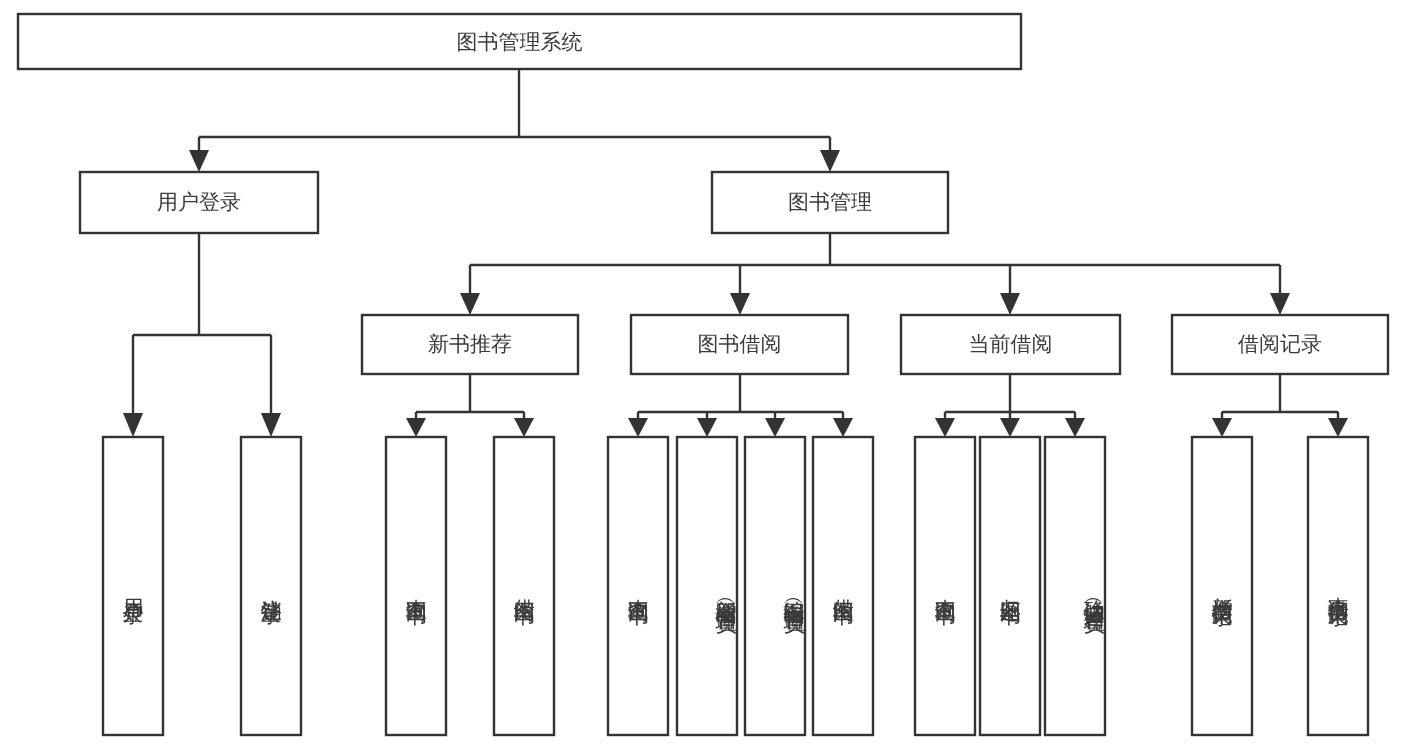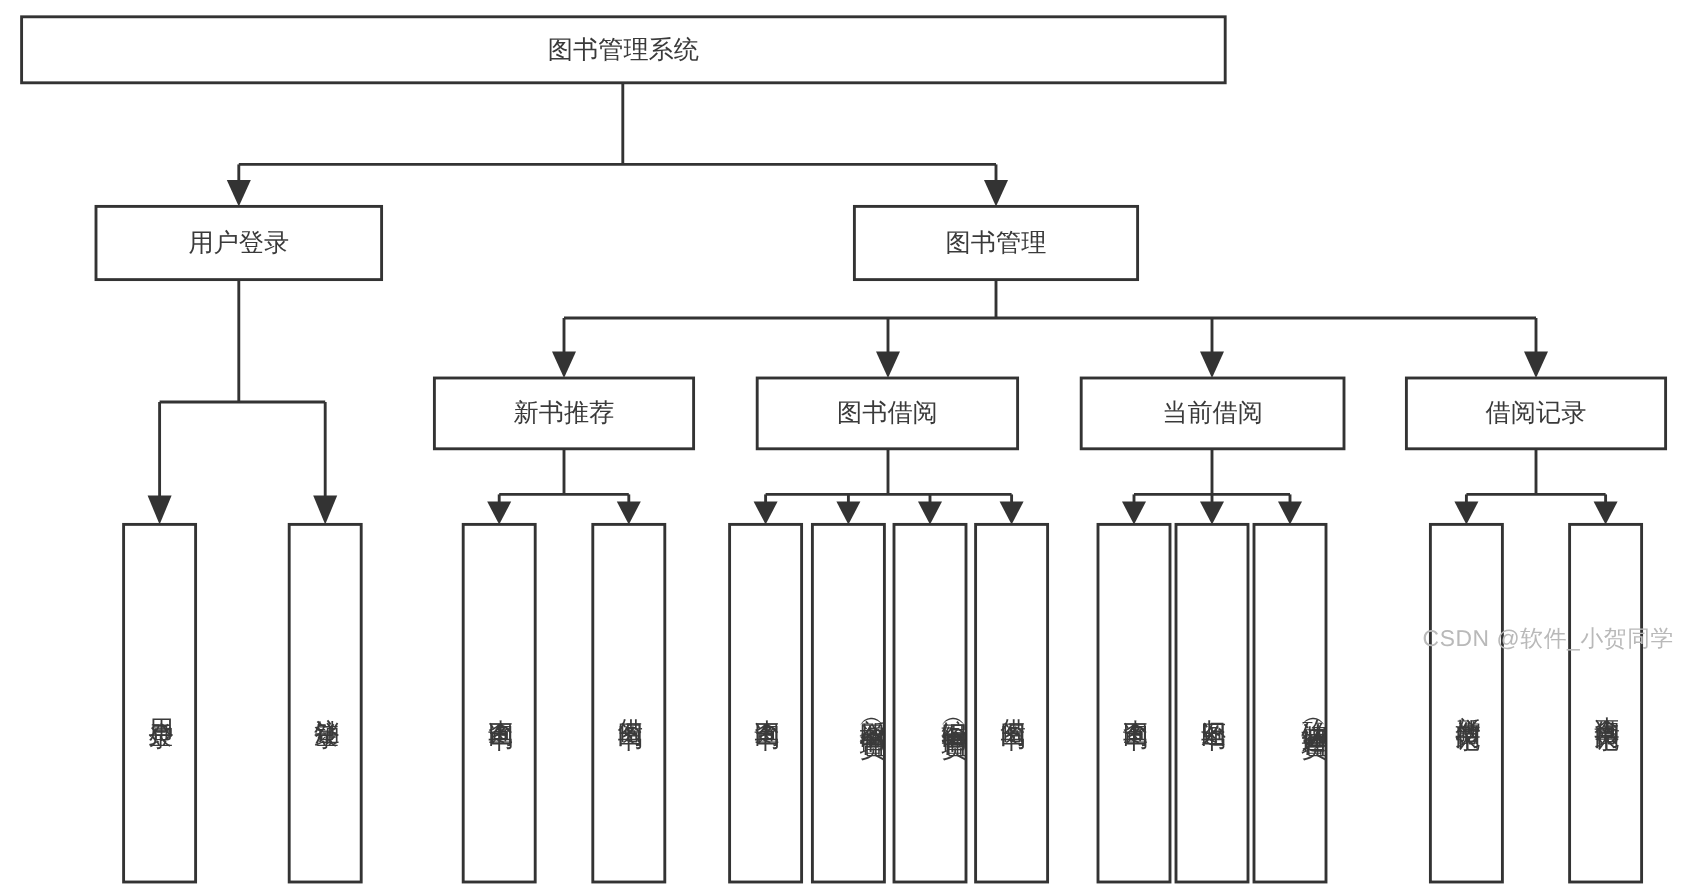--- a/index.html
+++ b/index.html
@@ -206,14 +206,13 @@
   <div class="node-label-v" style="left: 745px; top: 437px; width: 60px; height: 298px; align-items: flex-start; justify-content: center; padding-top: 6px;">编辑图书（管理员）</div>
   <div class="node-label-v" style="left: 813px; top: 437px; width: 60px; height: 298px; justify-content: center; align-items: center;">借阅图书</div>
 
   <div class="node-label-v" style="left: 915px; top: 437px; width: 60px; height: 298px; justify-content: center; align-items: center;">查询图书</div>
   <div class="node-label-v" style="left: 980px; top: 437px; width: 60px; height: 298px; justify-content: center; align-items: center;">归还图书</div>
   <div class="node-label-v" style="left: 1045px; top: 437px; width: 60px; height: 298px; align-items: flex-start; justify-content: center; padding-top: 6px;">确认归还（管理员）</div>
 
   <div class="node-label-v" style="left: 1192px; top: 437px; width: 60px; height: 298px; justify-content: center; align-items: center;">新增借阅记录</div>
   <div class="node-label-v" style="left: 1308px; top: 437px; width: 60px; height: 298px; justify-content: center; align-items: center;">查询借阅记录</div>
 
-  <div class="watermark">CSDN @软件_小贺同学</div>
 </div>
 
 </body></html>

